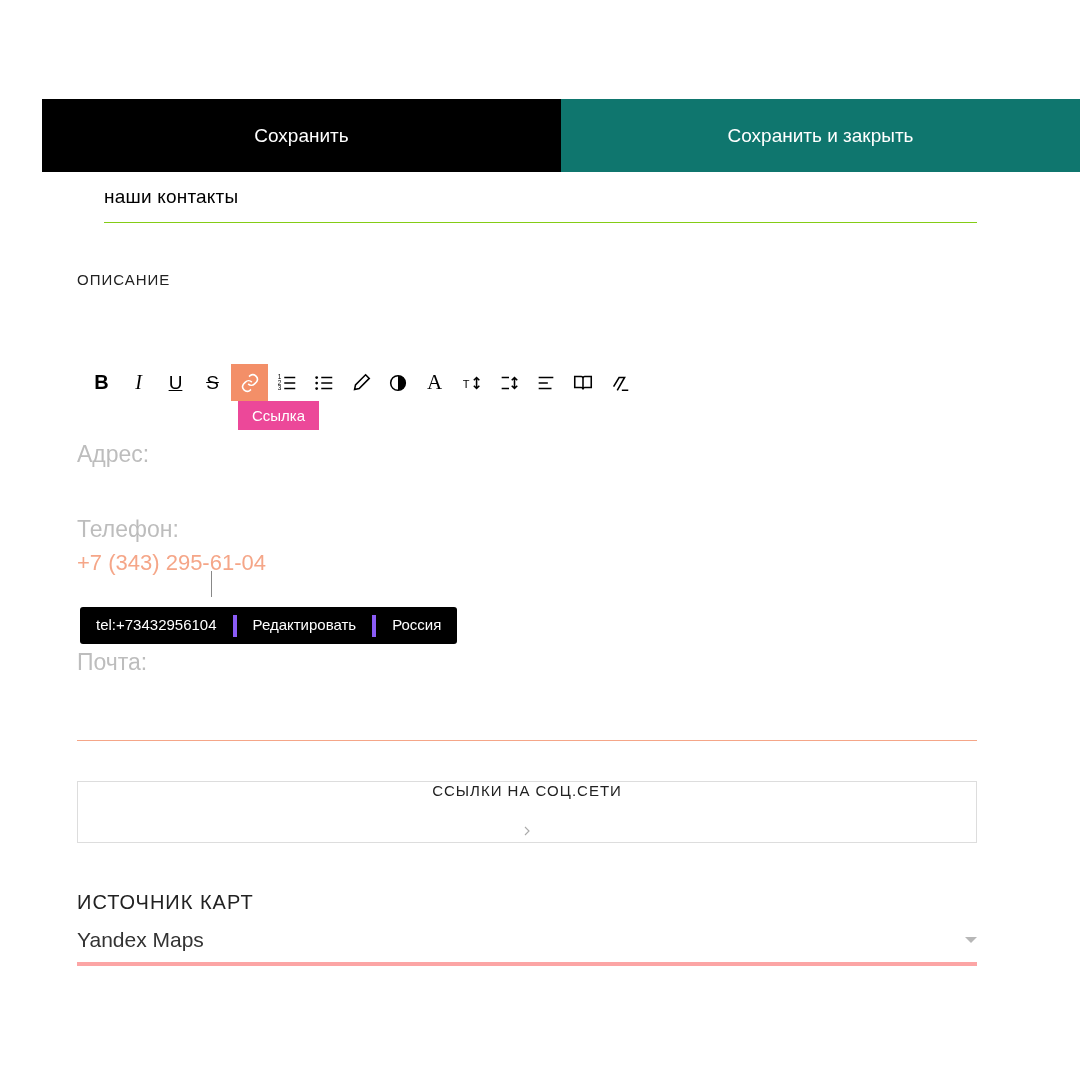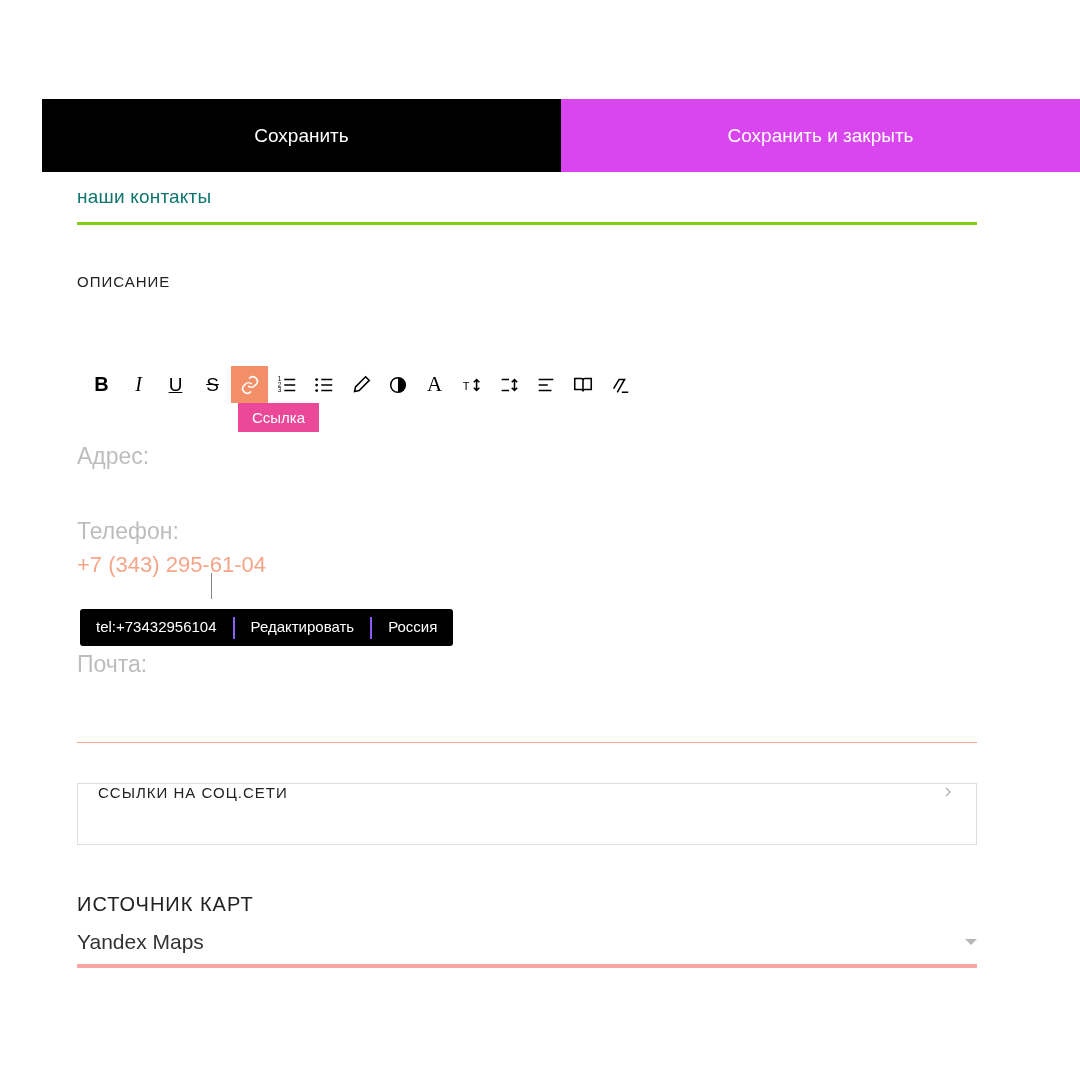--- a/index.html
+++ b/index.html
@@ -24,35 +24,36 @@
   .topbar .btn {
     flex: 1;
     display: flex;
     align-items: center;
     justify-content: center;
     font-size: 19px;
     color: #fff;
     cursor: pointer;
   }
   .btn-black { background: #000; }
-  .btn-orange { background: #d946ef; }
+  .btn-orange { background: #0f766e; }
 
   .content {
     position: absolute;
     top: 172px;
     left: 77px;
     right: 103px;
   }
 
   .field-title {
     font-size: 19px;
-    color: #0f766e;
+    color: #000000;
     letter-spacing: 0.2px;
     padding: 14px 0 14px 0;
-    border-bottom: 3px solid #84cc16;
+    border-bottom: 1px solid #84cc16;
+    margin-left: 27px;
   }
 
   .section-label {
     font-size: 15px;
     letter-spacing: 1px;
     color: #222;
     margin-top: 48px;
   }
 
   .editor-toolbar {
@@ -118,40 +119,41 @@
     height: 37px;
     border-radius: 3px;
     font-size: 15px;
   }
   .link-popover .seg {
     padding: 0 16px;
     height: 22px;
     display: flex;
     align-items: center;
   }
-  .link-popover .seg + .seg { border-left: 2px solid #8b5cf6; }
+  .link-popover .seg + .seg { border-left: 4px solid #8b5cf6; }
 
   .editor-bottom-border {
     margin-top: 60px;
     height: 1px;
     background: #f5a688;
   }
 
   .accordion {
     margin-top: 40px;
     border: 1px solid #ddd;
     height: 62px;
     display: flex;
-    align-items: flex-start;
+    align-items: center;
     justify-content: space-between;
     padding: 0 20px;
     font-size: 15px;
     letter-spacing: 1px;
     color: #222;
     cursor: pointer;
+    flex-direction: column;
   }
   .accordion .chev svg { width: 16px; height: 16px; stroke: #999; }
 
   .map-label {
     font-size: 20px;
     letter-spacing: 1px;
     color: #222;
     margin-top: 48px;
   }
   .map-select {

